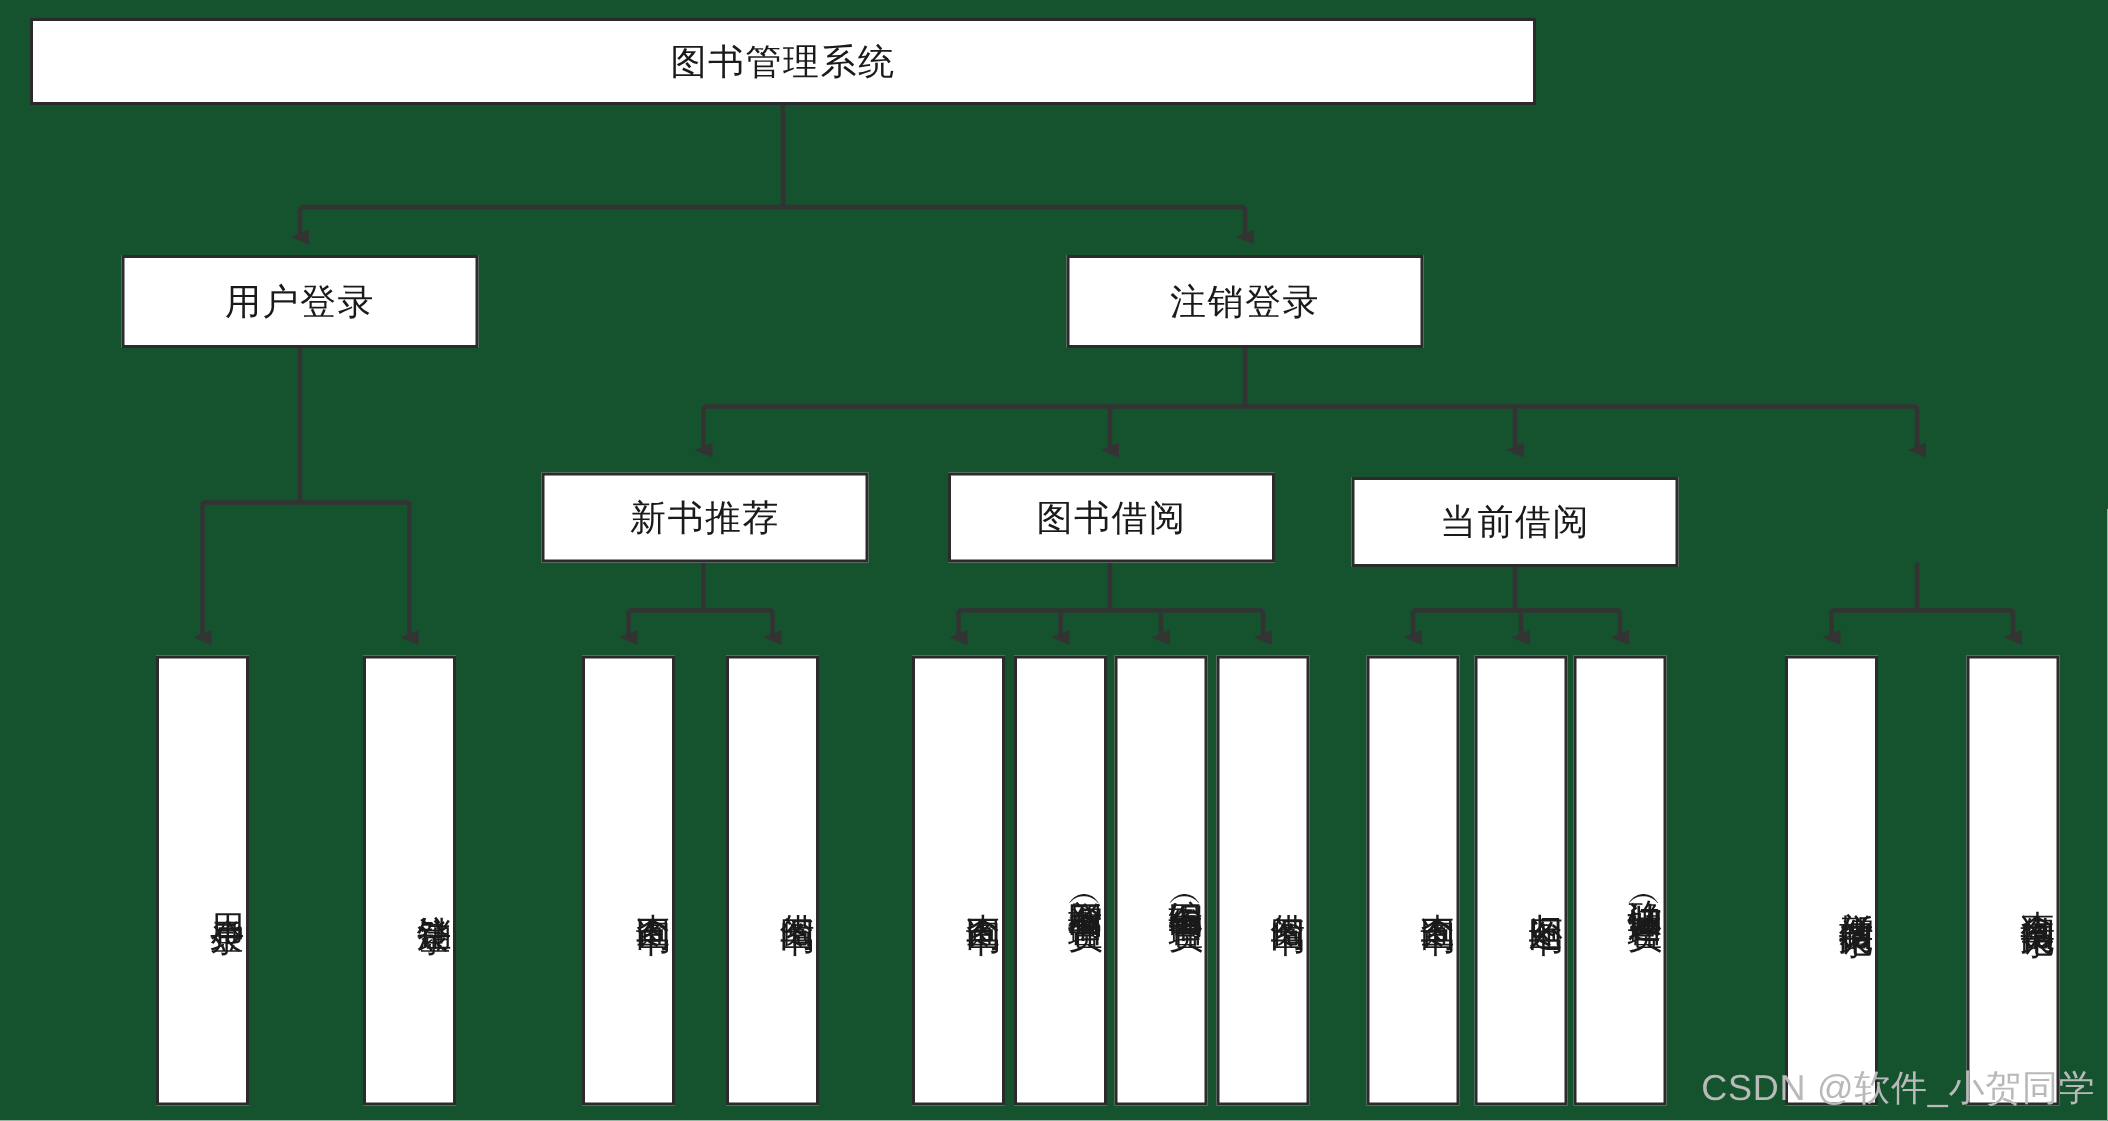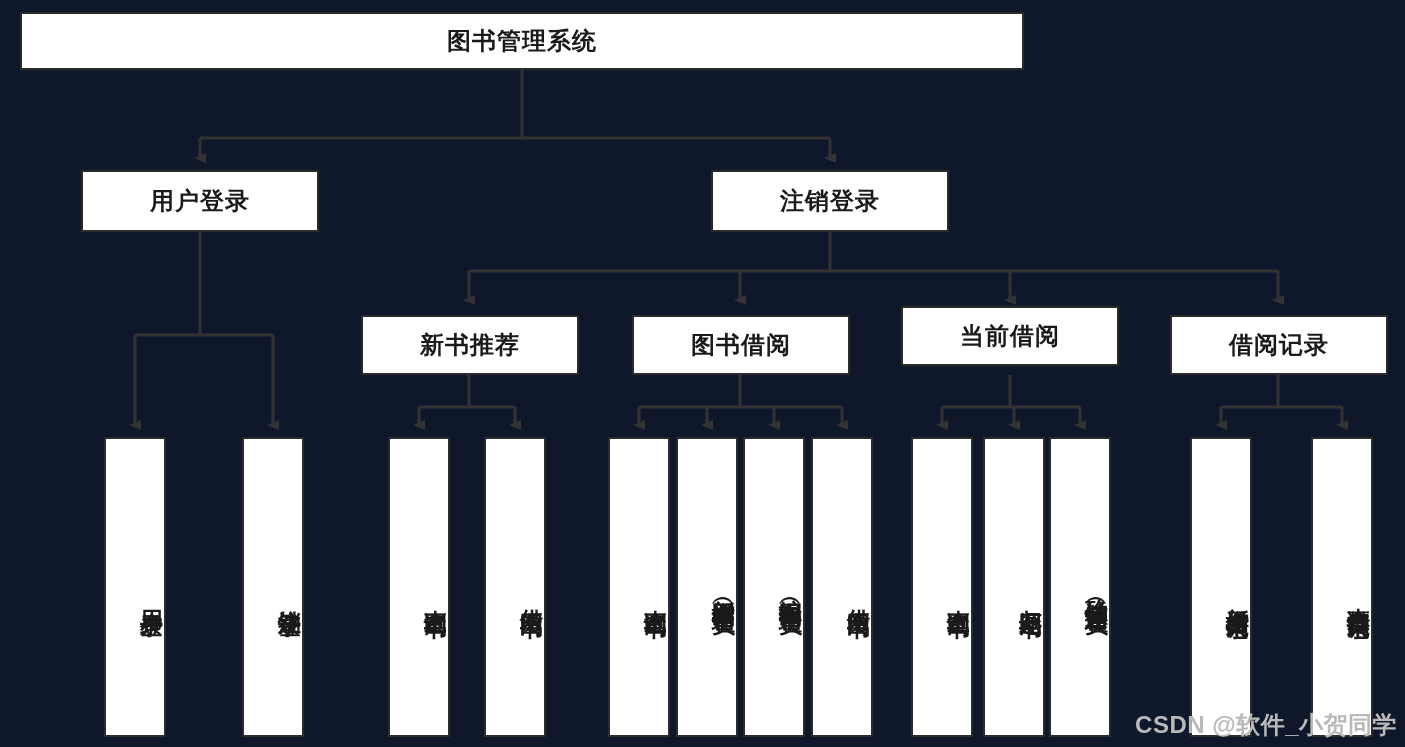--- a/index.html
+++ b/index.html
@@ -7,23 +7,22 @@
     padding: 0;
     background: #ffffff;
   }
   body {
     font-family: "Liberation Sans", "DejaVu Sans", sans-serif;
   }
   #canvas {
     position: relative;
     width: 1405px;
     height: 747px;
-    background: #0f172a;
+    background: #14532d;
     overflow: hidden;
-    font-weight: bold;
   }
   .node {
     position: absolute;
     box-sizing: border-box;
     border: 2px solid #2b2b2b;
     background: #ffffff;
     display: flex;
     align-items: center;
     justify-content: center;
     color: #1a1a1a;
@@ -121,23 +120,22 @@
   <div class="node h" style="left:20px; top:12px; width:1004px; height:58px;">图书管理系统</div>
 
   <div class="node h" style="left:81px; top:170px; width:238px; height:62px;">用户登录</div>
 
   <div class="node h" style="left:711px; top:170px; width:238px; height:62px;">注销登录</div>
 
   <div class="node h" style="left:361px; top:315px; width:218px; height:60px;">新书推荐</div>
 
   <div class="node h" style="left:632px; top:315px; width:218px; height:60px;">图书借阅</div>
 
-  <div class="node h" style="left:901px; top:306px; width:218px; height:60px;">当前借阅</div>
+  <div class="node h" style="left:901px; top:318px; width:218px; height:60px;">当前借阅</div>
 
-  <div class="node h" style="left:1170px; top:315px; width:218px; height:60px;">借阅记录</div>
 
   <div class="node v" style="left:104px; top:437px; width:62px; height:300px;">用户登录</div>
 
   <div class="node v" style="left:242px; top:437px; width:62px; height:300px;">注销登录</div>
 
   <div class="node v" style="left:388px; top:437px; width:62px; height:300px;">查询图书</div>
 
   <div class="node v" style="left:484px; top:437px; width:62px; height:300px;">借阅图书</div>
 
   <div class="node v" style="left:608px; top:437px; width:62px; height:300px;">查询图书</div>

